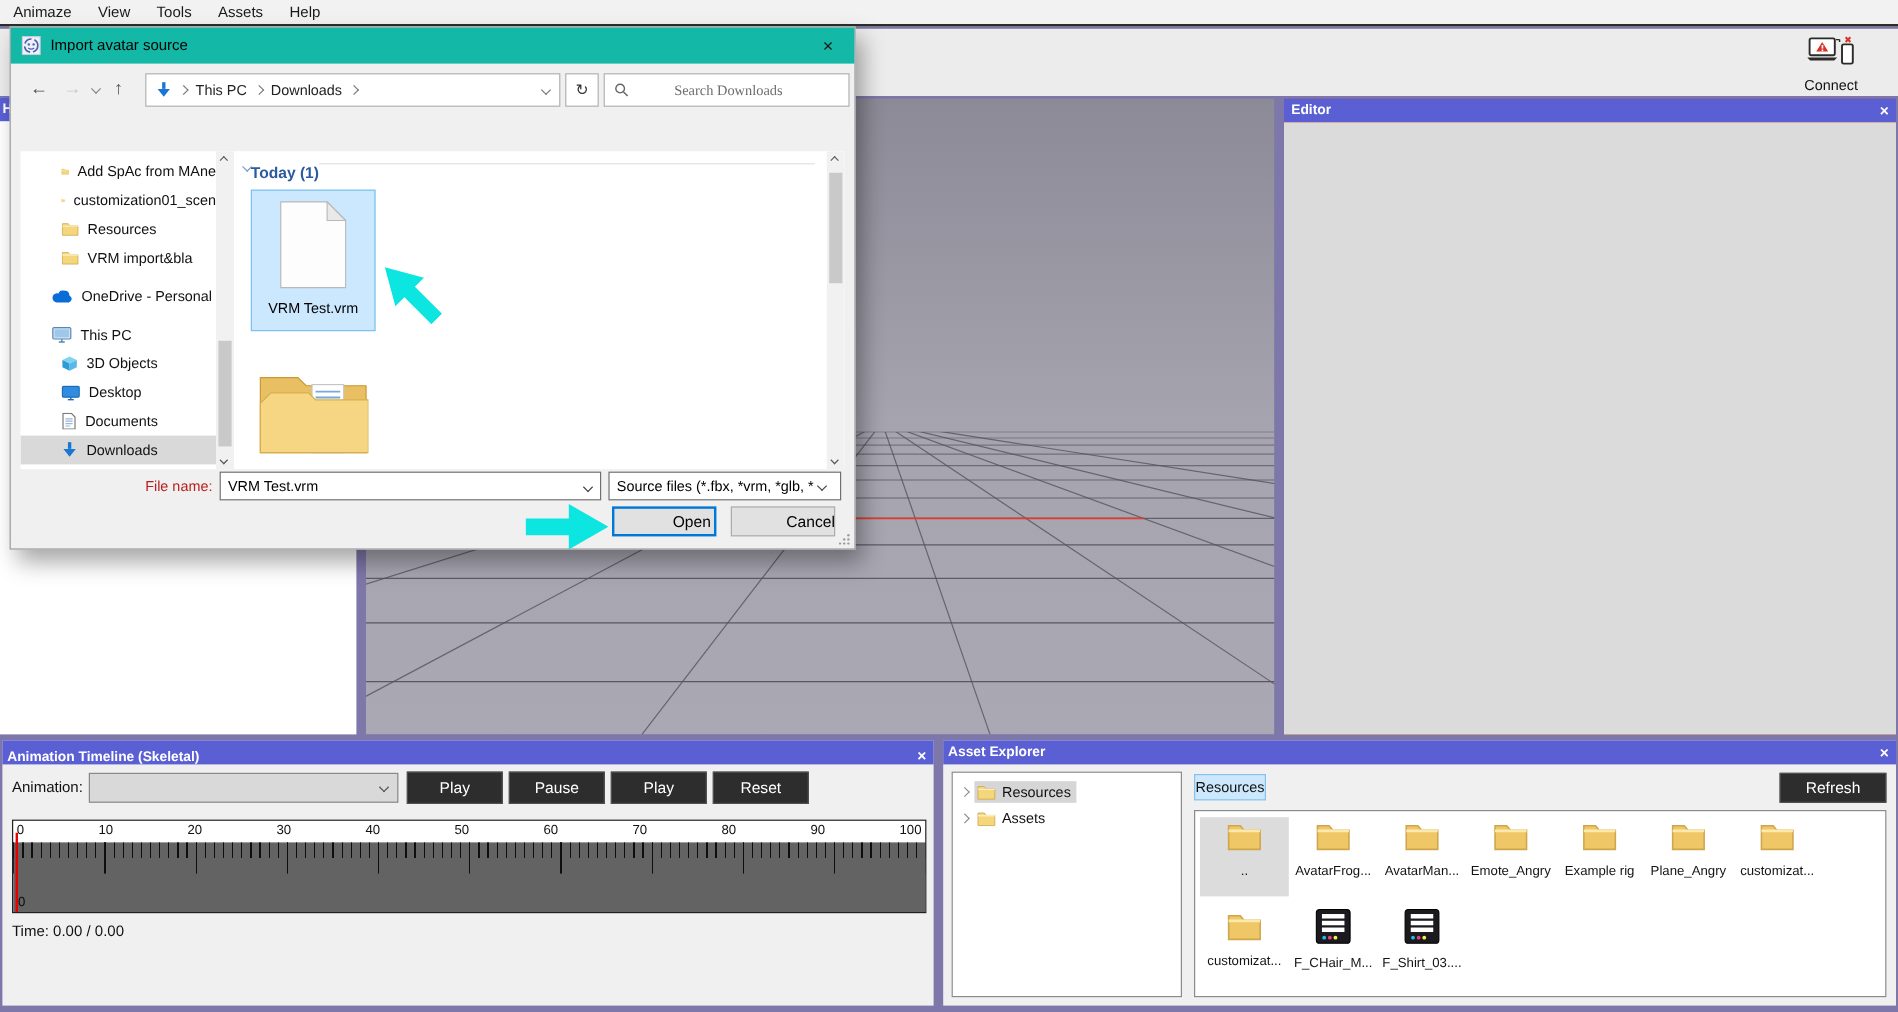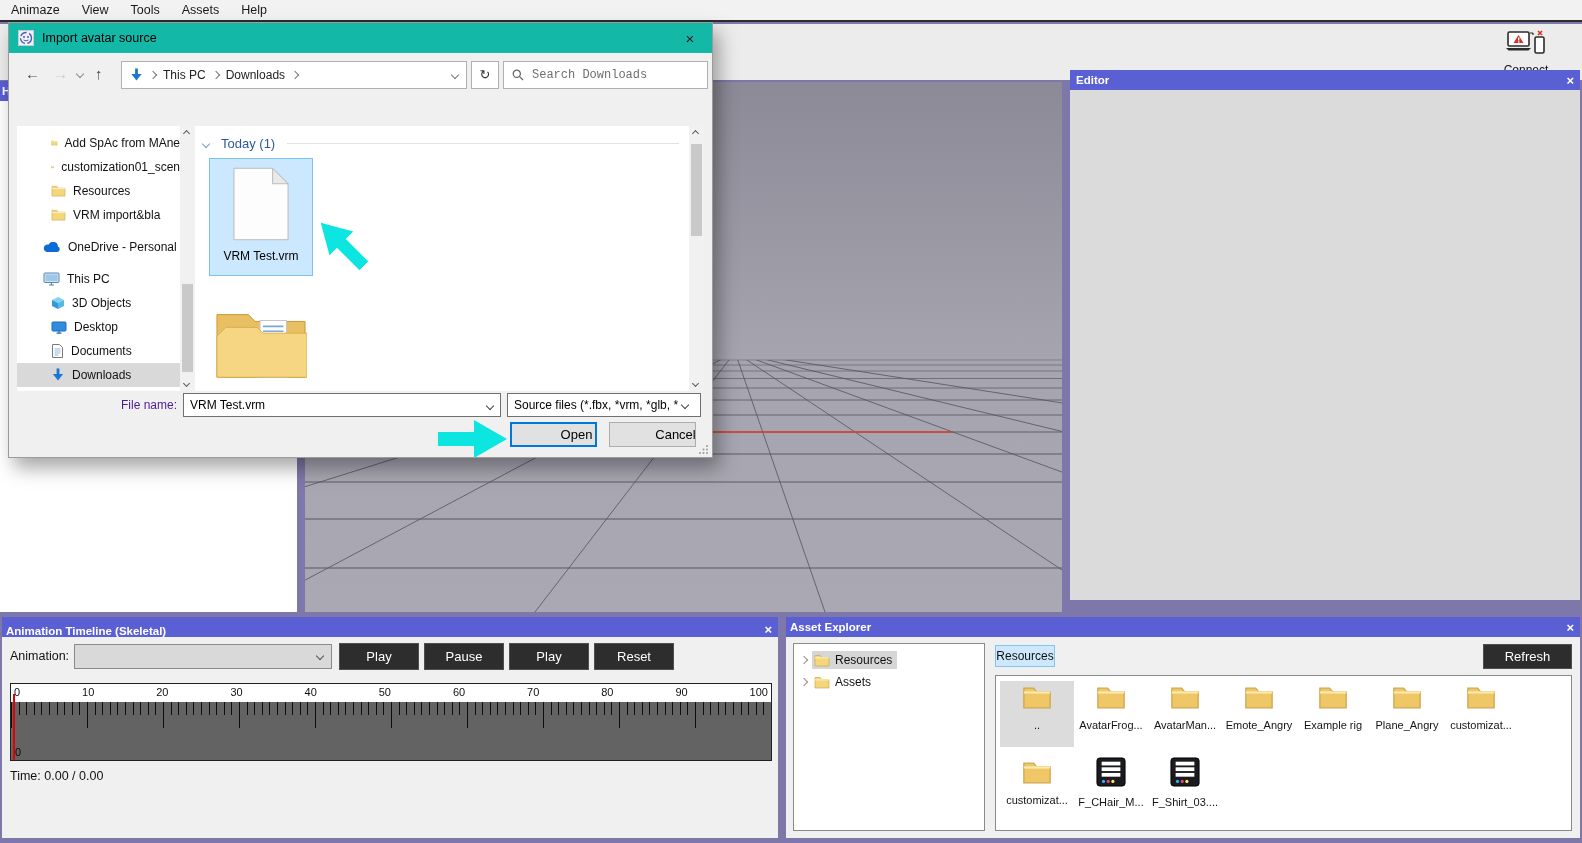--- a/index.html
+++ b/index.html
@@ -23,21 +23,21 @@
   #menu-bar { position:absolute; left:0; top:0; width:100%; height:22px; background:#f2f2f2;
               border-bottom:2px solid #2c2c2c; display:flex; align-items:center; z-index:5; }
   #menu-bar span { font-size:12.5px; color:#1a1a1a; padding:0 11px; }
   #top-toolbar { position:absolute; left:0; top:24px; width:100%; height:56px; background:#ececec; z-index:1; }
   #connect { position:absolute; right:24px; top:5px; width:64px; text-align:center; }
   #connect .lbl { font-size:12px; color:#111; margin-top:3px; }
 
   
   #left-panel { position:absolute; left:0; top:81px; width:297px; height:531px; background:#fff; z-index:2; }
   #viewport   { position:absolute; left:305px; top:82px; width:757px; height:530px; z-index:2; }
-  #editor     { position:absolute; left:1070px; top:70px; width:510px; height:530px; background:#f97316; z-index:2; }
+  #editor     { position:absolute; left:1070px; top:82px; width:510px; height:530px; background:#f97316; z-index:2; }
   #editor .body { height:510px; background:#dbdbdb; }
 
   
   #timeline { position:absolute; left:2px; top:617px; width:776px; height:221px; background:#f0f0f0; z-index:2; }
   #anim-label { position:absolute; left:8px; top:32px; font-size:12.5px; color:#111; }
   #anim-combo { position:absolute; left:72px; top:27px; width:258px; height:25px; background:#d9d9d9;
                 border:1px solid #8a8a8a; }
   #anim-combo .chv { position:absolute; right:8px; top:8px; }
   .tl-btn { position:absolute; top:26px; width:80px; height:27px; }
   #ruler-wrap { position:absolute; left:8px; top:66px; width:762px; height:78px; border:1px solid #202020; background:#fff; }
@@ -79,49 +79,49 @@
   .nav-arrow { position:absolute; font-size:15px; color:#4a4a4a; top:4px; }
   #breadcrumb { position:absolute; left:112px; top:0; width:346px; height:28px; background:#fff;
                 border:1px solid #b0b0b0; display:flex; align-items:center; gap:7px; padding:0 8px;
                 font-size:12px; color:#222; }
   #breadcrumb .chv { border-color:#777; }
   #breadcrumb .chv-end { margin-left:auto; }
   #nav-refresh { position:absolute; left:462px; top:0; width:28px; height:28px; background:#fff;
                  border:1px solid #b0b0b0; text-align:center; line-height:26px; font-size:13px; color:#333; }
   #searchbox { position:absolute; left:494px; top:0; width:205px; height:28px; background:#fff;
                border:1px solid #b0b0b0; display:flex; align-items:center; padding:0 8px; gap:8px; }
-  #searchbox input { border:none; outline:none; font-size:12px; color:#701a75; width:150px; font-family:Liberation Mono, monospace; background:transparent; }
+  #searchbox input { border:none; outline:none; font-size:12px; color:#701a75; width:150px; font-family:Liberation Serif, serif; background:transparent;text-align:center; }
   #searchbox input::placeholder { color:#6e6e6e; opacity:1; }
   #dlg-cmd { position:absolute; left:0; top:74px; width:100%; height:27px; background:#f5f5f5; }
   #dlg-cmd .cmd { position:absolute; top:6px; font-size:12px; color:#1b1b1b; }
   #dlg-body { position:absolute; left:8px; top:103px; width:687px; height:265px; background:#fff;
               display:flex; overflow:hidden; }
   #dlg-sidebar { width:163px; padding-top:5px; flex:none; }
   .side-row { height:24px; display:flex; align-items:center; gap:7px; font-size:12px; color:#111;
               white-space:nowrap; overflow:hidden; }
   .ind2 { padding-left:34px; } .ind1 { padding-left:26px; }
   .side-row.sel { background:#d9d9d9; }
   .vscroll { width:15px; background:#f1f1f1; position:relative; flex:none; }
   .vscroll .up, .vscroll .dn { position:absolute; left:4px; }
   .vscroll .up { top:5px; } .vscroll .dn { bottom:5px; }
   .vscroll .chv { width:5px; height:5px; border-color:#5a5a5a; }
   .vscroll .thumb { position:absolute; left:2px; width:11px; background:#c9c9c9; }
   #dlg-files { flex:1; position:relative; }
-  .group-hdr { position:absolute; left:8px; right:10px; display:flex; align-items:center; gap:12px; }
+  .group-hdr { position:absolute; left:8px; right:10px; display:flex; gap:0;font-weight:bold; }
   .group-hdr .lbl { font-size:13px; color:#2b5aa0; }
   .group-hdr .chv { border-color:#7a9cc9; }
   .group-hdr .rule { flex:1; height:1px; background:#e2e2e2; }
   #file-tile { position:absolute; left:14px; top:32px; width:104px; height:118px; background:#cce8ff;
                border:1px solid #7cc1f0; text-align:center; padding-top:8px; }
   #file-tile .lbl { font-size:12px; color:#000; margin-top:4px; }
   #folder-tile { position:absolute; left:14px; top:180px; width:104px; text-align:center; }
   
   .cyan-arrow { position:absolute; z-index:60; }
   
-  #fn-label { position:absolute; left:100px; top:375px; width:68px; text-align:right; font-size:12px; color:#4c1d95; }
+  #fn-label { position:absolute; left:100px; top:375px; width:68px; text-align:right; font-size:12px; color:#b91c1c; }
   #fn-input { position:absolute; left:174px; top:370px; width:318px; height:24px; background:#fff;
               border:1px solid #707070; }
   #fn-input input { width:290px; height:100%; border:none; outline:none; font-size:12px; padding-left:6px;
                     font-family:inherit; color:#000; background:transparent; }
   #fn-input .chv { position:absolute; right:7px; top:9px; border-color:#444; }
   #ftype { position:absolute; left:498px; top:370px; width:194px; height:24px; background:#fff;
            border:1px solid #707070; font-size:12px; color:#000; display:flex; align-items:center; padding-left:6px; }
   #ftype .txt { width:168px; overflow:hidden; white-space:nowrap; }
   #ftype .chv { border-color:#444; margin-left:0; }
   .dlg-btn { position:absolute; top:399px; width:87px; height:25px; background:#e1e1e1;

